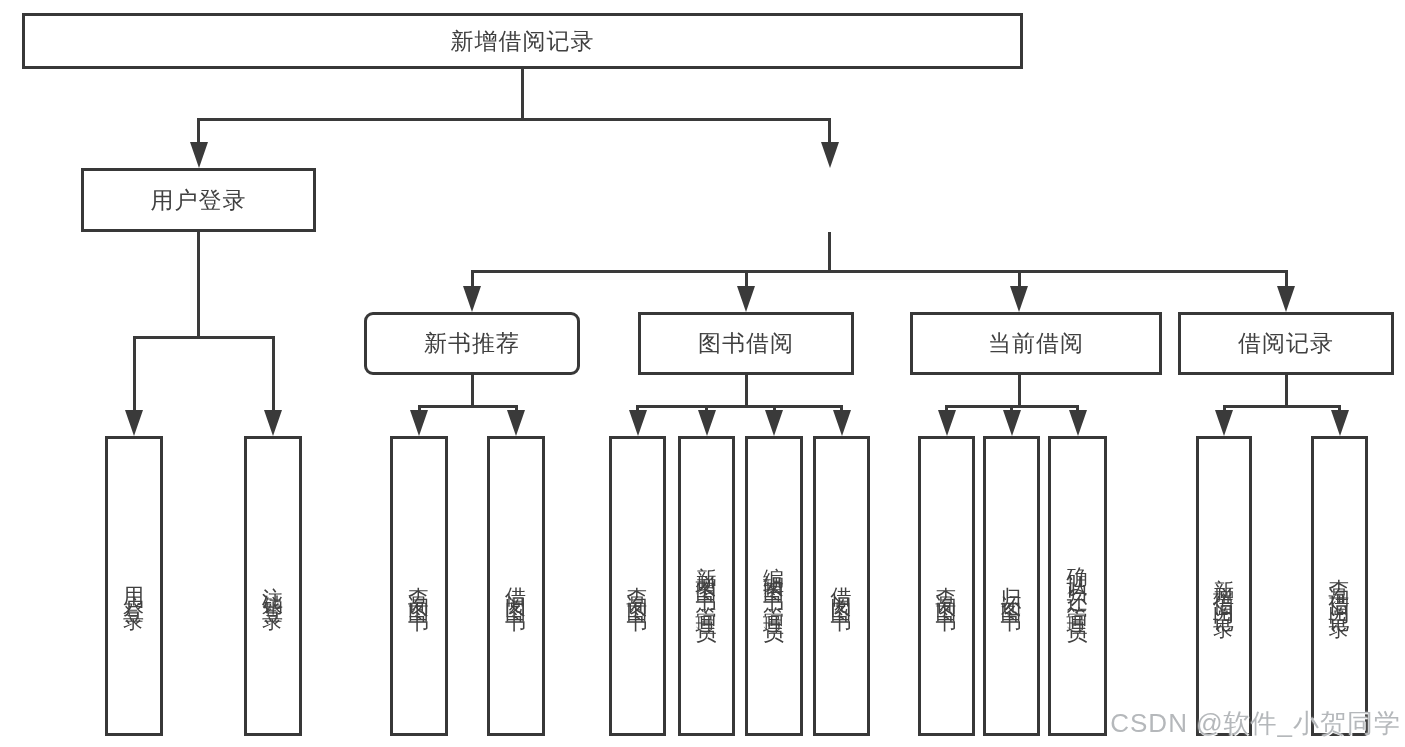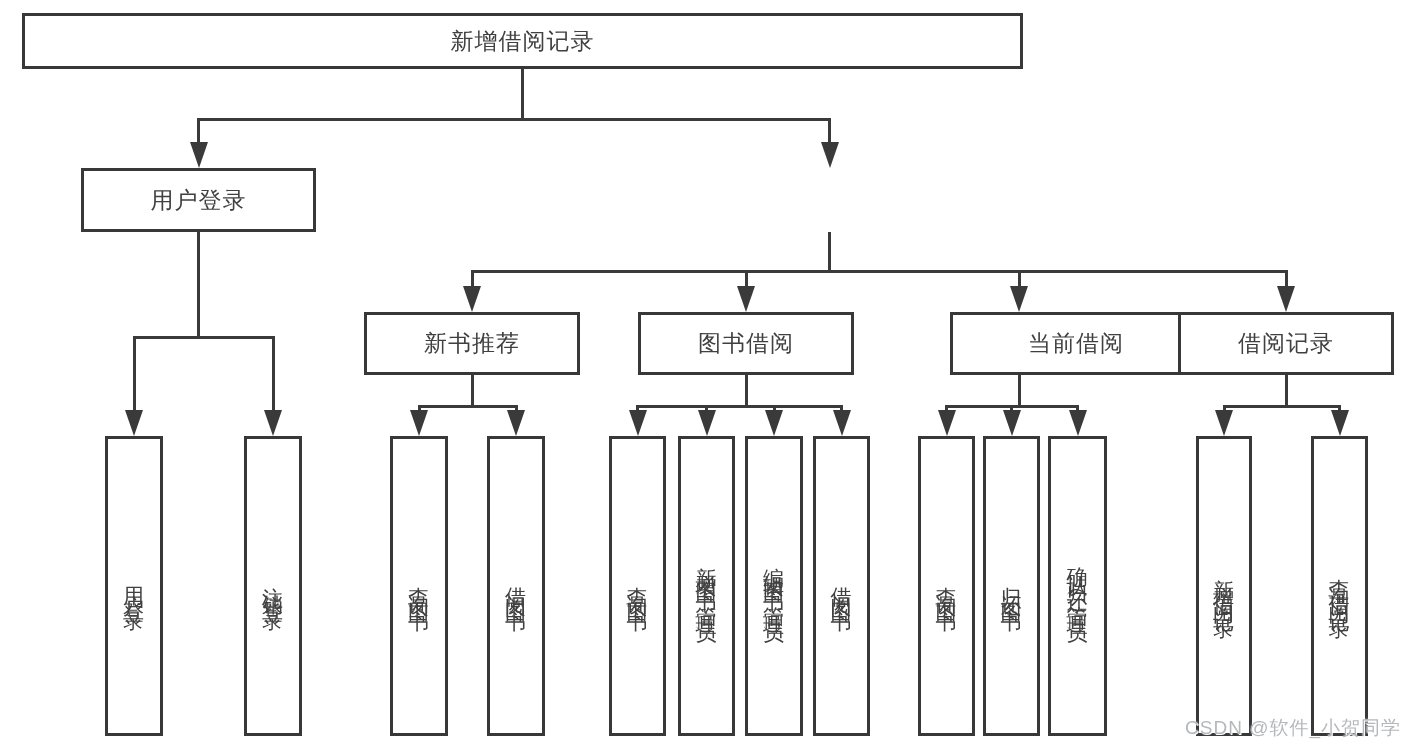--- a/index.html
+++ b/index.html
@@ -25,42 +25,42 @@
     white-space:nowrap;
   }
   .seg{position:absolute;background:var(--line);}
   .arrow{
     position:absolute;width:0;height:0;
     border-left:9px solid transparent;border-right:9px solid transparent;
     border-top:26px solid var(--line);
   }
   .watermark{
     position:absolute;right:4px;bottom:6px;z-index:5;
-    font-size:19px;color:var(--wm);letter-spacing:1px;
+    font-size:26px;color:var(--wm);letter-spacing:1px;
     text-shadow:0 0 2px #ffffff, 1px 1px 0 #ffffff;
   }
 </style>
 </head>
 <body>
 
 <div class="canvas">
   <span class="watermark">CSDN @软件_小贺同学</span>
 <div class="node h" style="left: 22px; top: 13px; width: 1001px; height: 56px;">
       <span class="label">新增借阅记录</span>
     </div>
     <div class="node h" style="left: 81px; top: 168px; width: 235px; height: 64px;">
       <span class="label">用户登录</span>
     </div>
-    <div class="node h" style="left: 364px; top: 312px; width: 216px; height: 63px;">
+    <div class="node h" style="left: 364px; top: 312px; width: 216px; height: 63px; border-radius: 9px;">
       <span class="label">新书推荐</span>
     </div>
     <div class="node h" style="left: 638px; top: 312px; width: 216px; height: 63px; justify-content: center;">
       <span class="label">图书借阅</span>
     </div>
-    <div class="node h" style="left: 910px; top: 312px; width: 252px; height: 63px; margin-left: 40px;">
+    <div class="node h" style="left: 910px; top: 312px; width: 252px; height: 63px;">
       <span class="label">当前借阅</span>
     </div>
     <div class="node h" style="left: 1178px; top: 312px; width: 216px; height: 63px;">
       <span class="label">借阅记录</span>
     </div>
     <div class="node v" style="left: 105px; top: 436px; width: 58px; height: 300px;">
       <span class="label">用户登录</span>
     </div>
     <div class="node v" style="left: 244px; top: 436px; width: 58px; height: 300px;">
       <span class="label">注销登录</span>

